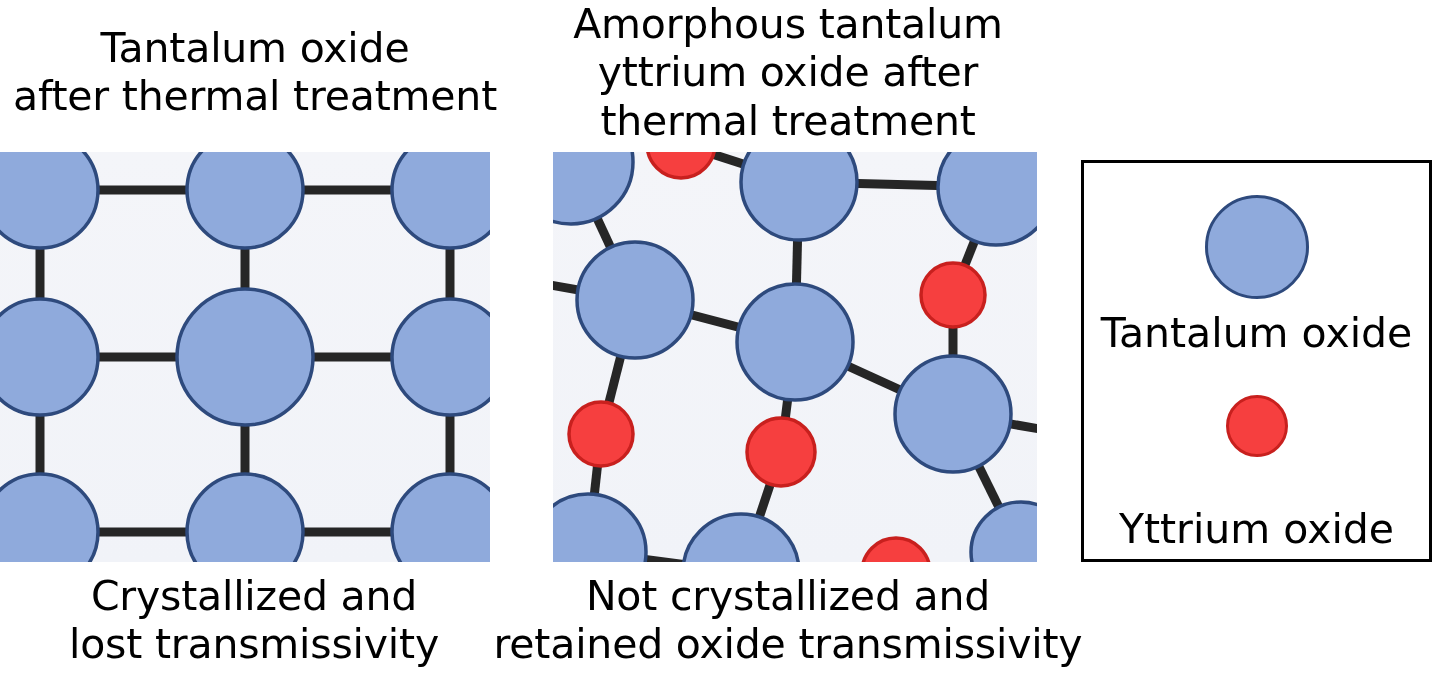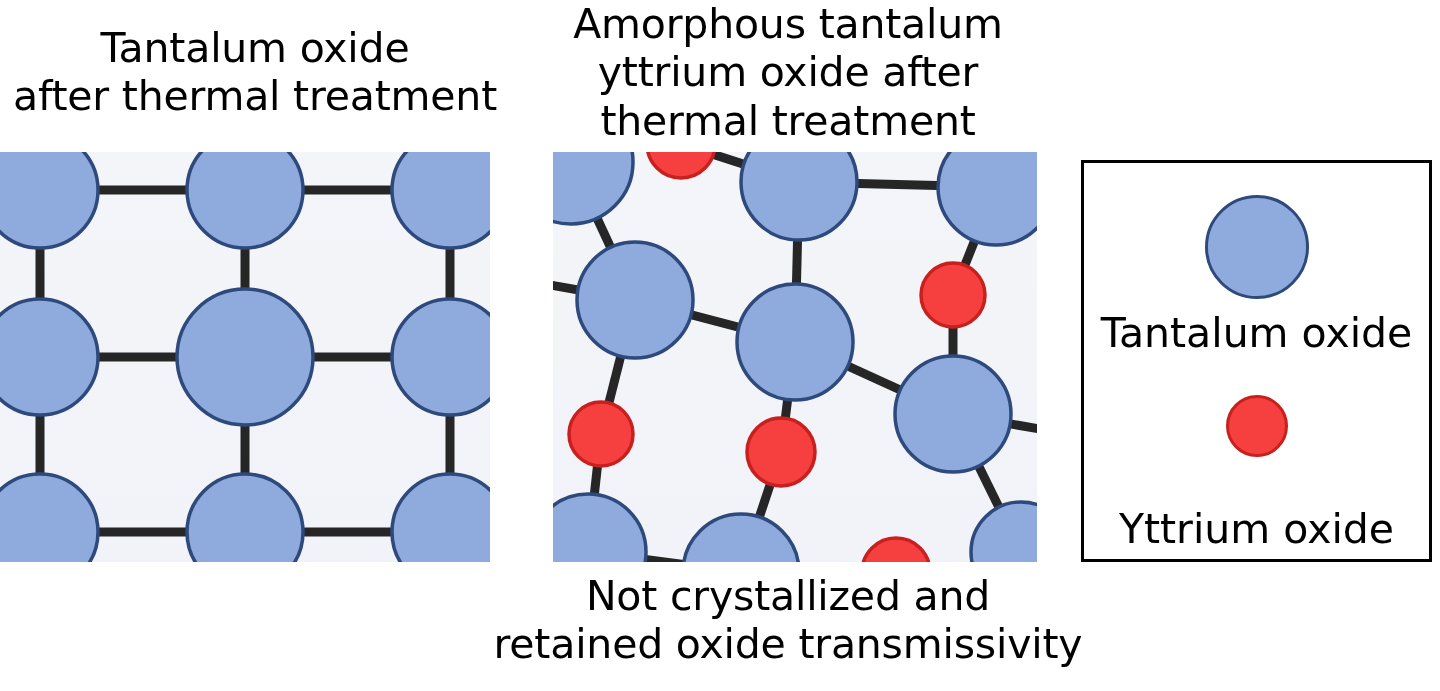--- a/index.html
+++ b/index.html
@@ -210,20 +210,22 @@
           <circle cx="48" cy="282" r="32" fill="#F63F3F" stroke="#C8201E" stroke-width="3.5"></circle>
           <circle cx="228" cy="300" r="34" fill="#F63F3F" stroke="#C8201E" stroke-width="3.5"></circle>
           <circle cx="35" cy="400" r="58" fill="#8FAADC" stroke="#2E4A7D" stroke-width="3.5"></circle>
           <circle cx="188" cy="420" r="58" fill="#8FAADC" stroke="#2E4A7D" stroke-width="3.5"></circle>
           <circle cx="343" cy="420" r="34" fill="#F63F3F" stroke="#C8201E" stroke-width="3.5"></circle>
           <circle cx="468" cy="400" r="50" fill="#8FAADC" stroke="#2E4A7D" stroke-width="3.5"></circle>
         </g>
     </svg>
   </div>
 
+  <div class="caption caption-bottom-left">Crystallized and
+lost transmissivity</div>
 
   <div class="caption caption-bottom-mid">Not crystallized and
 retained oxide transmissivity</div>
 
   <div class="legend-box">
     <div class="legend-swatch-wrap swatch-blue-wrap">
       <div class="swatch swatch-blue"></div>
     </div>
     <div class="legend-label legend-label-blue">Tantalum oxide</div>
 

